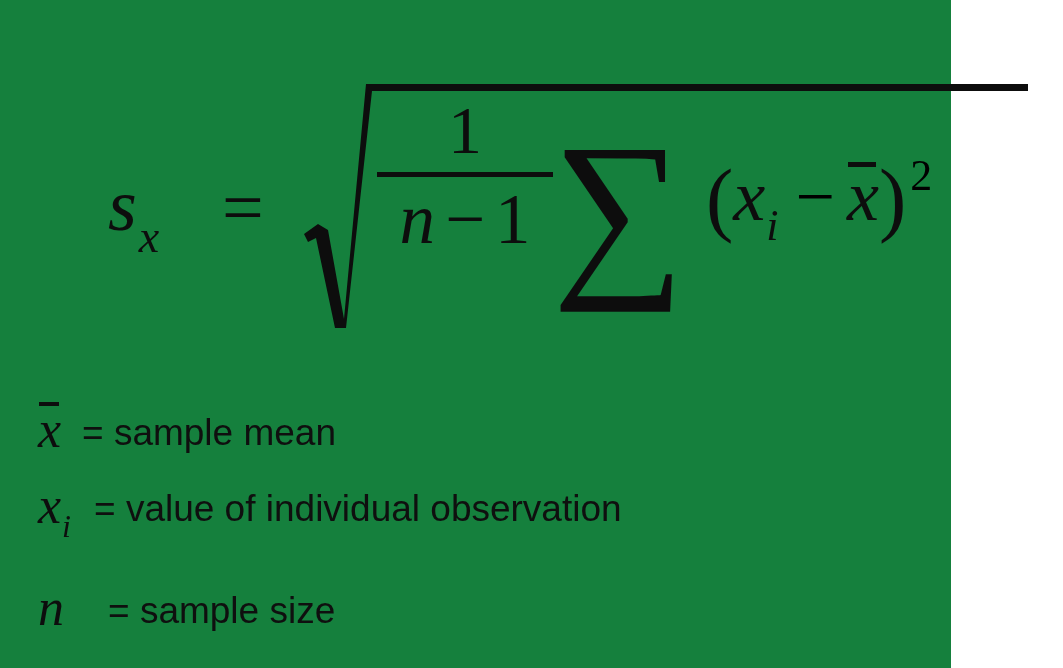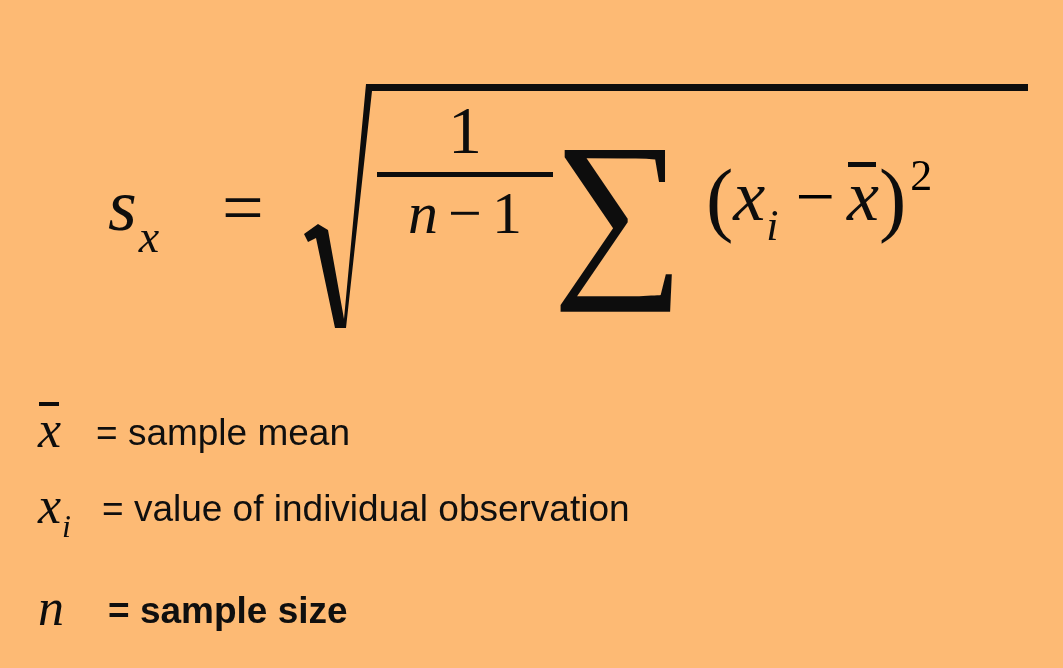--- a/index.html
+++ b/index.html
@@ -10,23 +10,23 @@
   body {
     width: 1063px;
     height: 668px;
     overflow: hidden;
     font-family: "Liberation Sans", sans-serif;
     color: #000000;
   }
 
   #page {
     position: relative;
-    width: 1063px;
+    width: 951px;
     height: 668px;
-    background: #fdba74;
+    background: #15803d;
   }
 
   
   #formula {
     position: absolute;
     left: 0;
     top: 0;
     width: 1063px;
     height: 360px;
   }
@@ -90,21 +90,21 @@
     line-height: 1;
     height: 72px;
   }
   #fraction .frac-bar {
     height: 5px;
     background: #0d0d0d;
     width: 176px;
     margin: 4px auto 6px auto;
   }
   #fraction .denom {
-    font-size: 60px;
+    font-size: 71px;
     line-height: 1;
     white-space: nowrap;
   }
 
   
   #sigma {
     position: absolute;
     left: 552px;
     top: 116px;
     font-size: 186px;
@@ -219,26 +219,26 @@
   .legend-sym .xbar > .xbar-glyph {
     font-size: 52px;
     line-height: 1;
   }
 
   .legend-text {
     font-family: "Liberation Sans", sans-serif;
     font-size: 37px;
     line-height: 1;
     color: #0f0f0f;
-    margin-left: 14px;
+    margin-left: 0;
     position: relative;
     top: -2px;
   }
-  #legend-row-1 .legend-text { margin-left: 20px; }
-  #legend-row-2 .legend-text { margin-left: 26px; font-weight: bold; }
+  #legend-row-1 .legend-text { margin-left: 12px; }
+  #legend-row-2 .legend-text { margin-left: 26px; }
 </style>
 </head>
 <body>
 
 <div id="page">
 
   <div id="formula">
 
     <span id="lhs" class="serif-italic">
       <span class="base">s</span><span class="sub">x</span>

